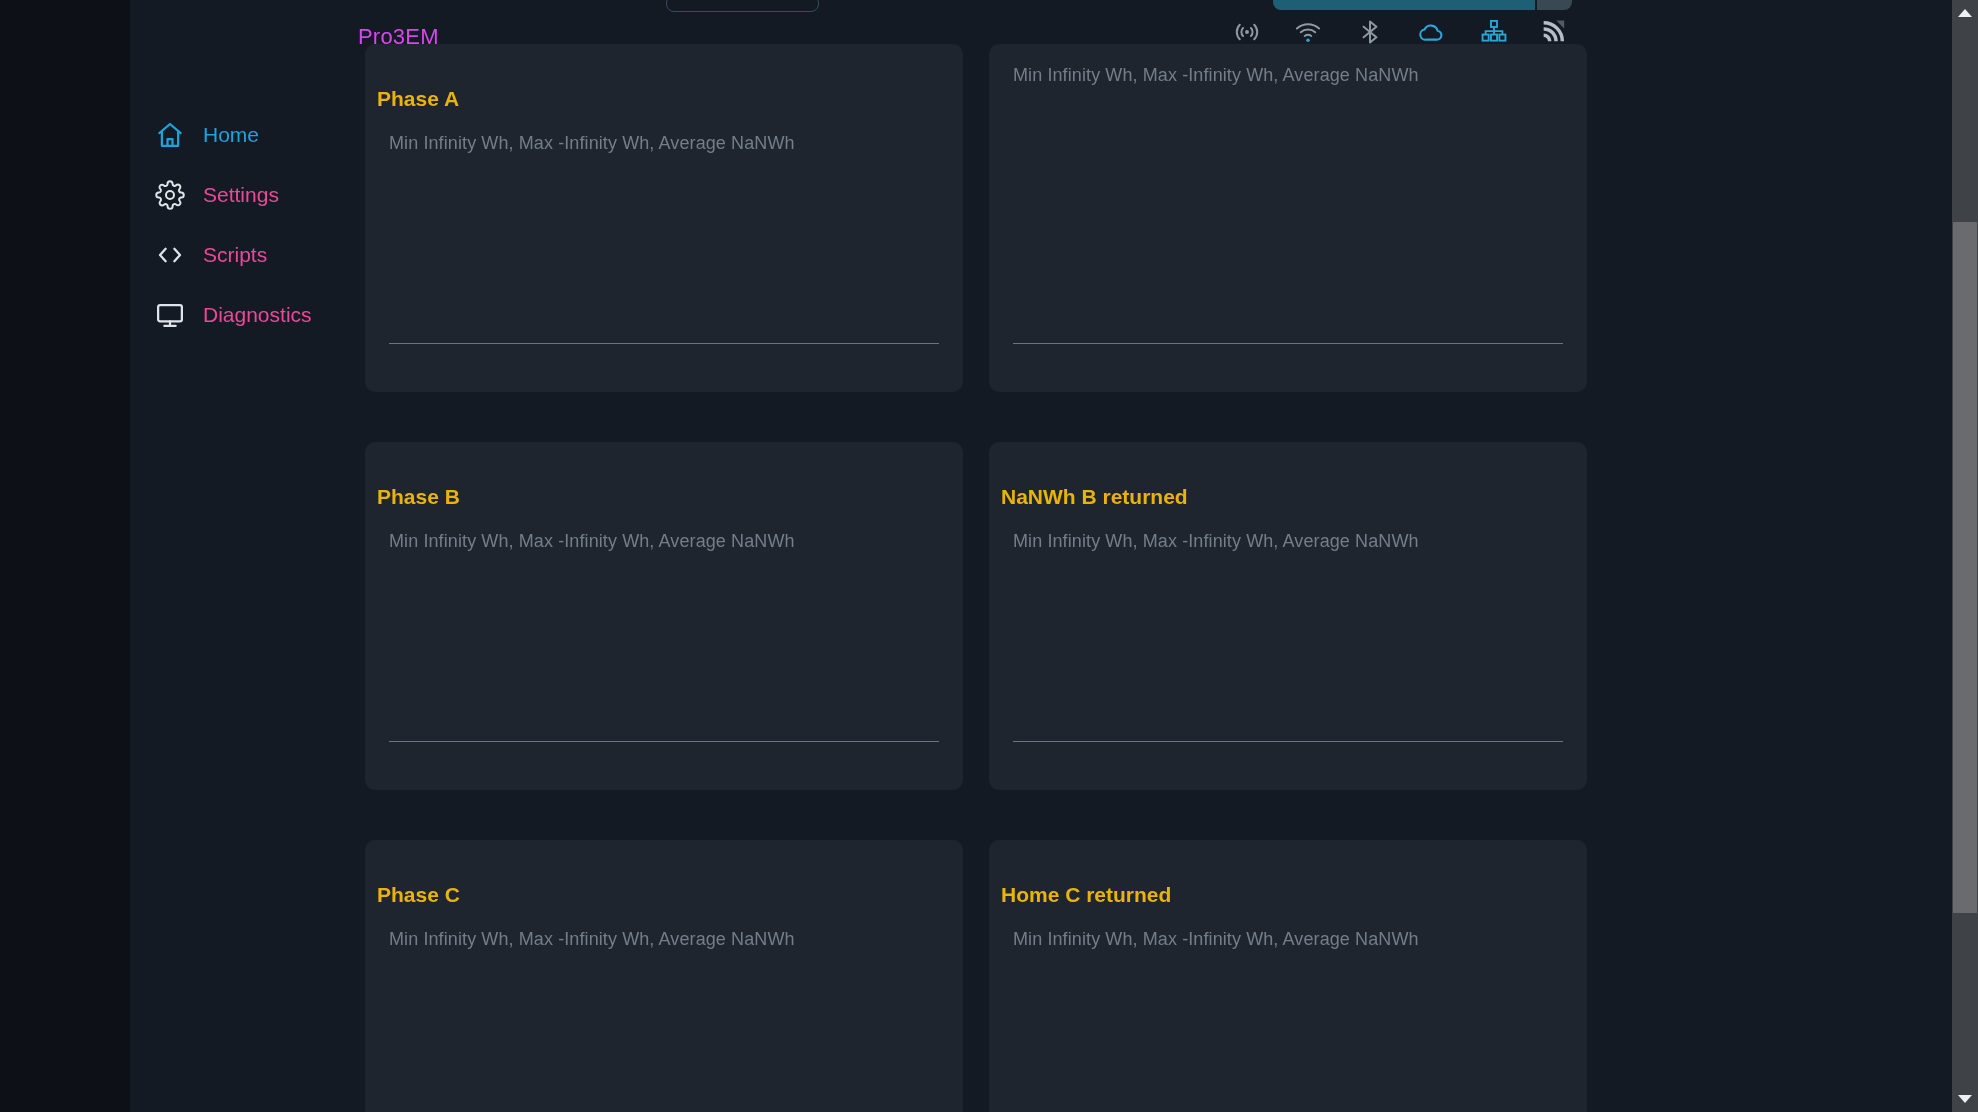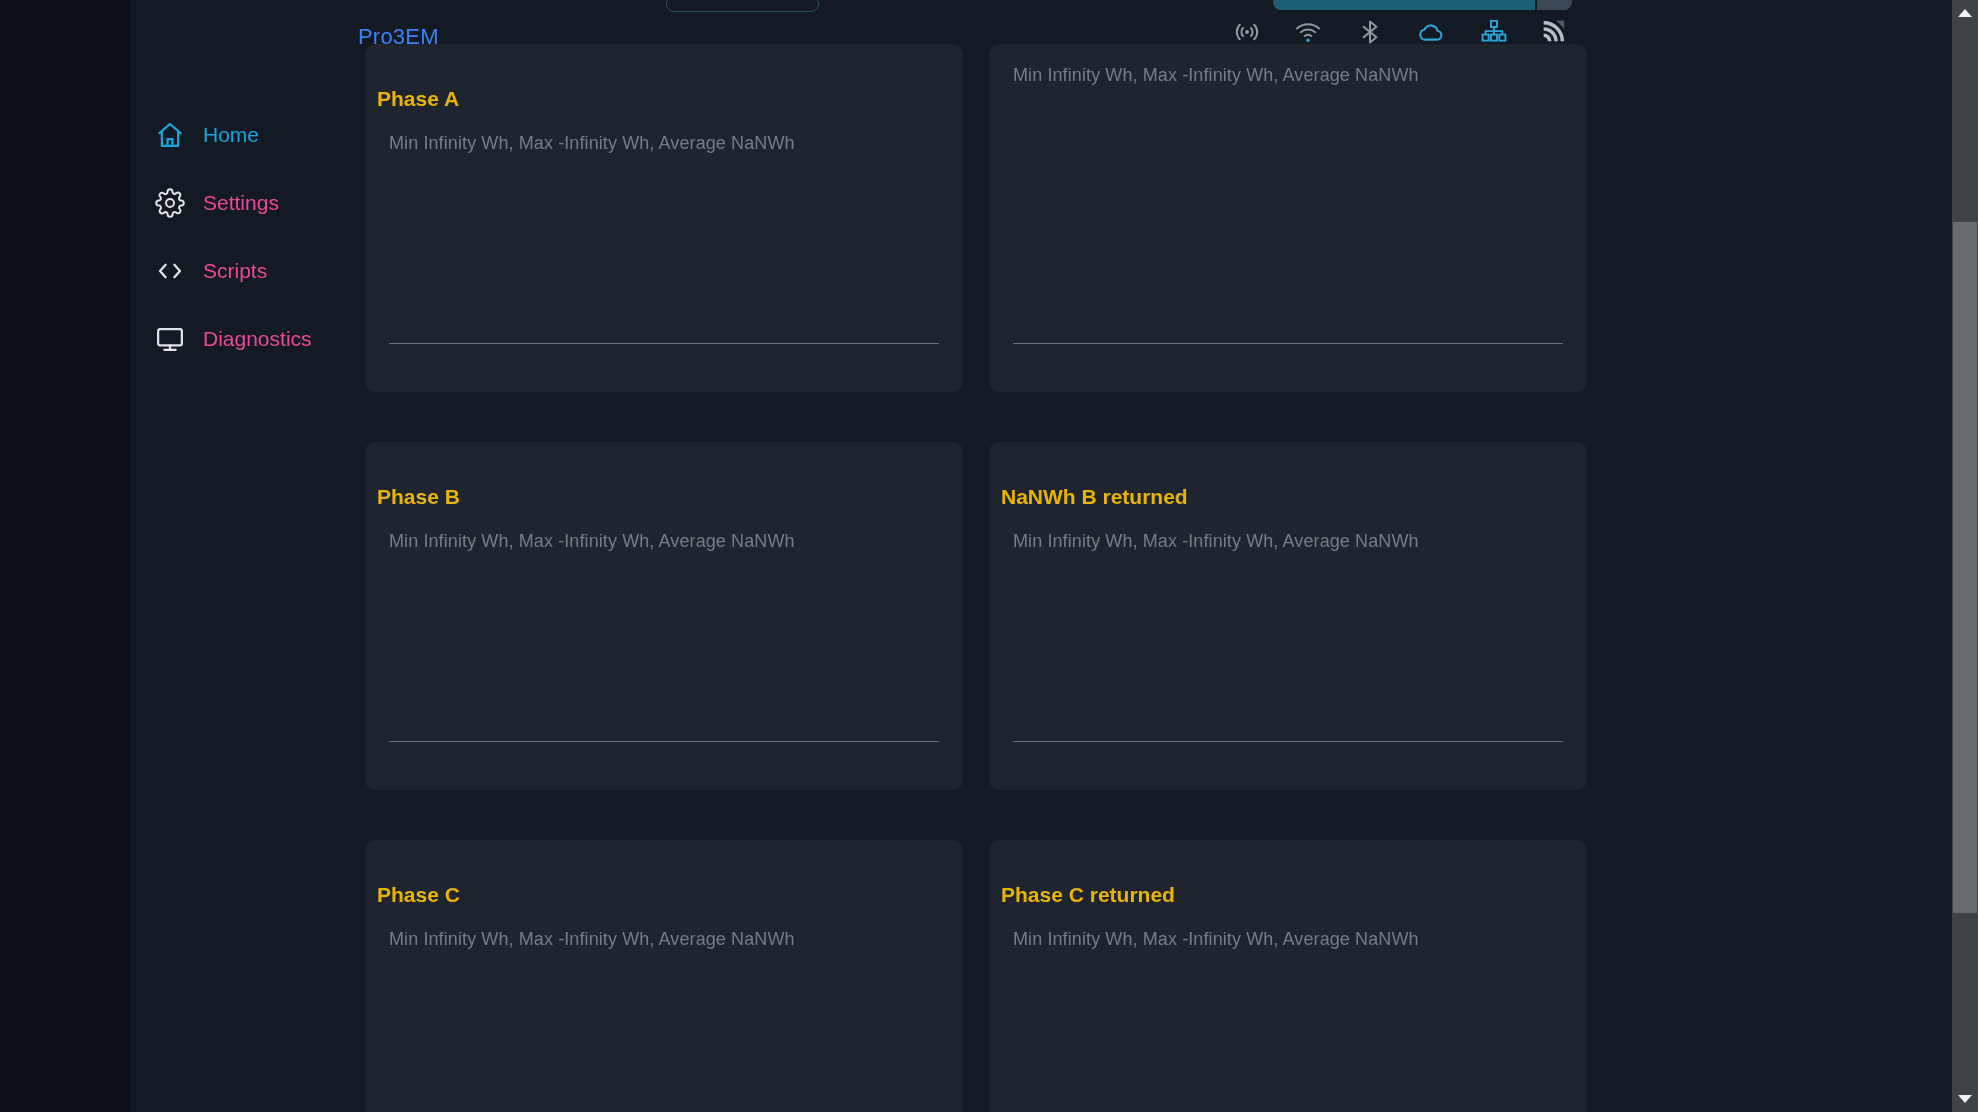--- a/index.html
+++ b/index.html
@@ -1,38 +1,38 @@
 <!DOCTYPE html>
 <html><head>
 <meta charset="utf-8">
 <style>
   html,body{margin:0;padding:0;background:#0d1117;}
   #stage{position:relative;width:1978px;height:1112px;overflow:hidden;
          font-family:"Liberation Sans", sans-serif;background:#0d1117;}
   .app-bg{position:absolute;left:130px;top:0;width:1822px;height:1112px;background:#141a23;}
 
   
-  .device-title{position:absolute;left:358px;top:24px;font-size:22px;color:#3b82f6;letter-spacing:.2px;}
+  .device-title{position:absolute;left:358px;top:24px;font-size:22px;color:#d946ef;letter-spacing:.2px;}
 
   
   .partial-button{position:absolute;left:666px;top:-5px;width:151px;height:15px;
                   border:1px solid #2f4f5f;border-radius:8px;background:transparent;}
   .partial-bar{position:absolute;left:1273px;top:-6px;width:299px;height:16px;
                border-radius:0 0 8px 8px;overflow:hidden;display:flex;}
   .partial-bar .seg-on{width:262px;background:#1d6076;}
   .partial-bar .seg-div{width:2px;background:#131a22;}
   .partial-bar .seg-off{flex:1;background:#3a4853;}
 
   
   .status-icon{position:absolute;top:18px;width:28px;height:28px;}
   .status-icon svg{width:28px;height:28px;display:block;}
   .ic-gray{color:#8e99a3;} .ic-blue{color:#2aa6da;} .ic-light{color:#b5bec6;}
 
   
-  .sidebar{position:absolute;left:155px;top:120px;display:flex;flex-direction:column;gap:38px;}
+  .sidebar{position:absolute;left:155px;top:120px;display:flex;flex-direction:column;gap:30px;}
   .side-item{display:flex;align-items:center;gap:18px;height:30px;cursor:pointer;}
   .side-item svg{width:30px;height:30px;display:block;}
   .side-item .lbl{font-size:21px;line-height:30px;color:#ec4899;}
   .side-item.active .lbl{color:#1ba3dc;}
   .side-item.active svg{color:#1ba3dc;}
   .side-item svg{color:#e0e4e8;}
 
   
   .card{position:absolute;width:598px;height:348px;background:#1e252e;border-radius:10px;}
   .card h3{margin:42px 0 0 12px;font-size:21px;line-height:26px;font-weight:bold;color:#eab308;}
@@ -158,21 +158,21 @@
     <h3>NaNWh B returned</h3>
     <p>Min Infinity Wh, Max -Infinity Wh, Average NaNWh</p>
     <div class="baseline"></div>
   </section>
   <section class="card c5">
     <h3>Phase C</h3>
     <p>Min Infinity Wh, Max -Infinity Wh, Average NaNWh</p>
 
   </section>
   <section class="card c6">
-    <h3>Phase C returned</h3>
+    <h3>Home C returned</h3>
     <p>Min Infinity Wh, Max -Infinity Wh, Average NaNWh</p>
 
   </section>
 
   <div class="scrollbar">
     <div class="sb-up"></div>
     <div class="sb-thumb"></div>
     <div class="sb-down"></div>
   </div>
 </div>

